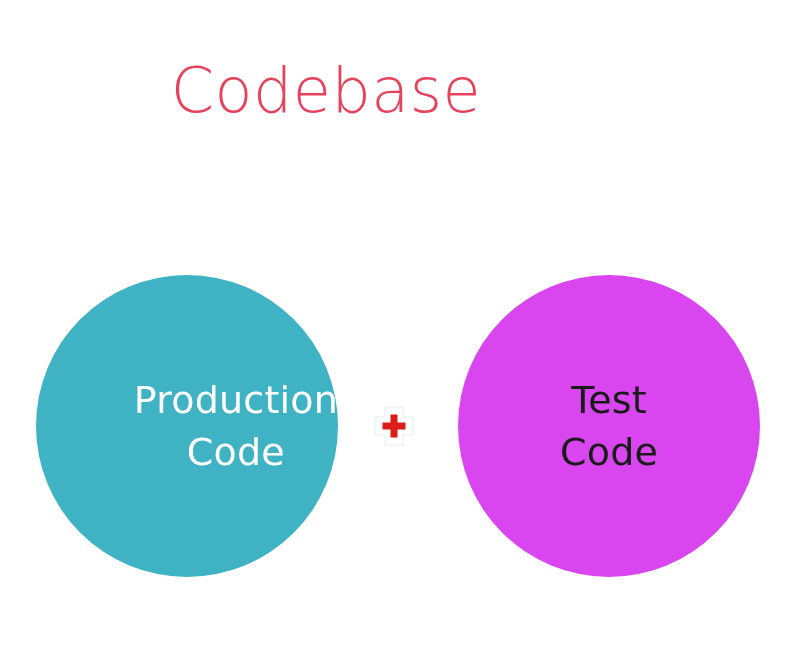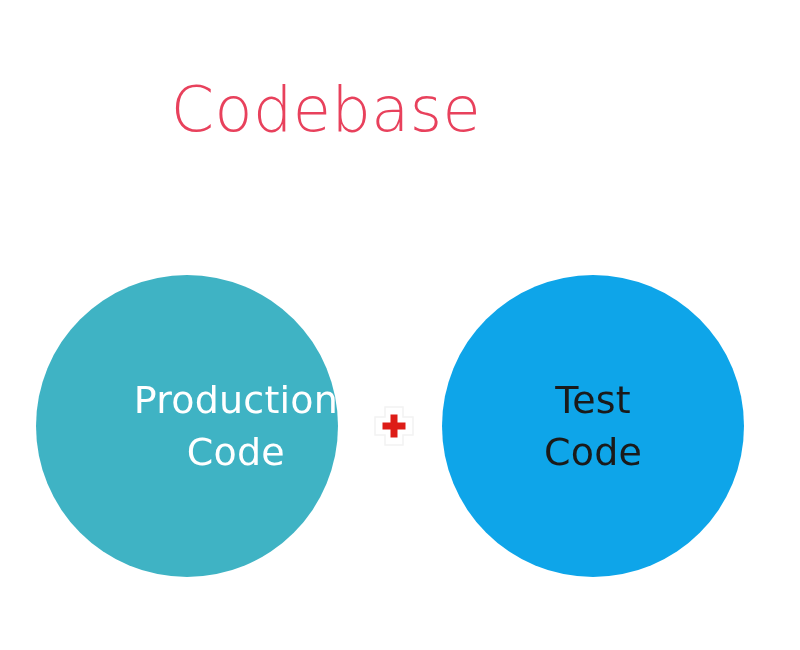--- a/index.html
+++ b/index.html
@@ -30,21 +30,20 @@
     width: 652px;
     text-align: center;
     font-family: "DejaVu Sans", "Liberation Sans", sans-serif;
     font-size: 62px;
     font-weight: 300;
     line-height: 78px;
     letter-spacing: 0.5px;
     color: #e8415c;
     white-space: nowrap;
     user-select: none;
-    margin-top: 19px;
   }
 
   
   .circle {
     position: absolute;
     width: 302px;
     height: 302px;
     border-radius: 50%;
     display: flex;
     align-items: center;
@@ -54,23 +53,23 @@
   }
 
   #circle-production {
     left: 36px;
     top: 275px;
     background: #3fb3c4;
     justify-content: flex-end;
   }
 
   #circle-test {
-    left: 442px;
+    left: 458px;
     top: 275px;
-    background: #0ea5e9;
+    background: #d946ef;
   }
 
   .circle-label {
     font-family: "DejaVu Sans", "Liberation Sans", sans-serif;
     font-size: 38px;
     font-weight: 400;
     line-height: 52px;
     letter-spacing: 0.2px;
     white-space: pre-line;
     user-select: none;

